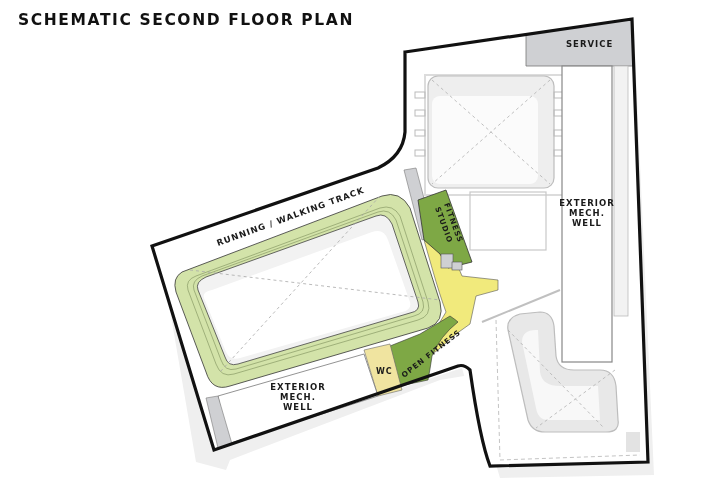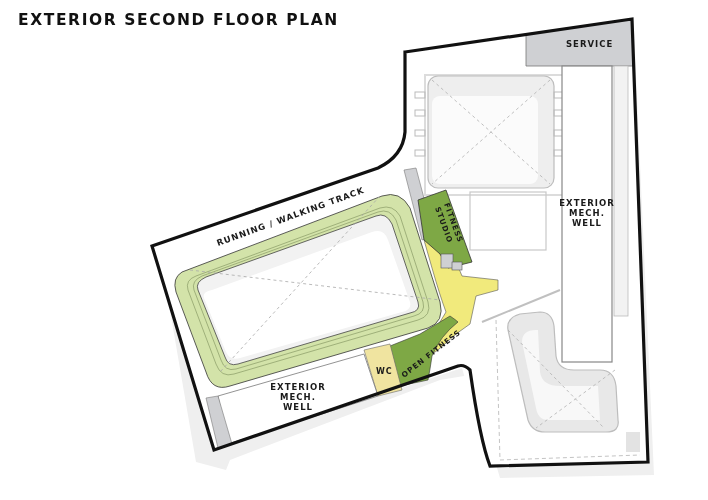--- a/index.html
+++ b/index.html
@@ -4,21 +4,21 @@
 <style>
   html, body { margin:0; padding:0; background:#ffffff; }
   body { width:708px; height:500px; position:relative; overflow:hidden; font-family:"DejaVu Sans", sans-serif; }
   #plan-title { position:absolute; left:18px; top:11px; font-family:"DejaVu Sans", sans-serif; font-weight:bold; font-size:15.5px; letter-spacing:1.6px; color:#111; }
   svg { position:absolute; left:0; top:0; }
   .lbl { font-family:"DejaVu Sans", sans-serif; font-weight:bold; fill:#1a1a1a; letter-spacing:1px; }
 </style>
 </head>
 <body>
 
-<div id="plan-title">EXTERIOR SECOND FLOOR PLAN</div>
+<div id="plan-title">SCHEMATIC SECOND FLOOR PLAN</div>
 
 <svg width="708" height="500" viewBox="0 0 708 500">
 
   <path d="M412 56 L630 24 L634 30 L654 475 L500 478 L470 375 L440 380 L230 460 L226 470 L196 462 L160 252 L386 172 L408 150 Z" fill="#efefef"></path>
 
   <path d="M405 52 L632 19 L648 462 L490 466 L462 368 L214 450 L152 244 L378 166 Q403 152 405 128 Z" fill="#ffffff"></path>
 
   <g>
     <rect x="425" y="75" width="140" height="120" fill="none" stroke="#dcdcdc" stroke-width="2"></rect>
     <rect x="428" y="76" width="126" height="112" rx="10" fill="#eeeeee" stroke="#bdbdbd" stroke-width="1.2"></rect>

